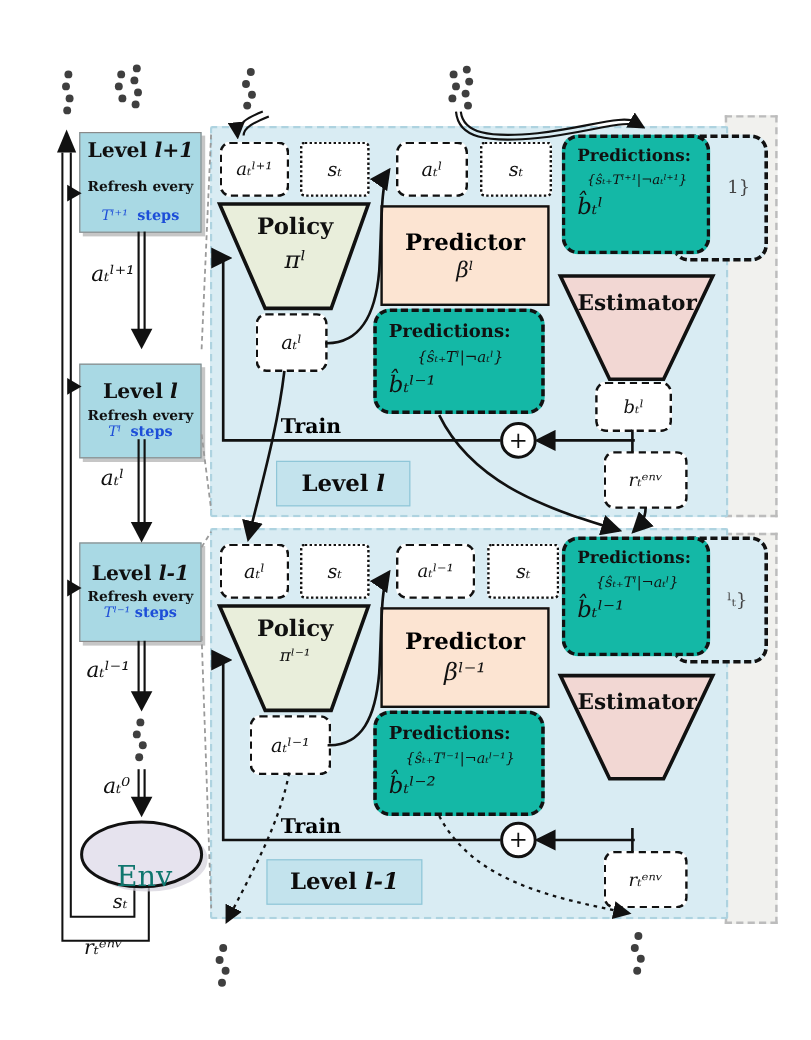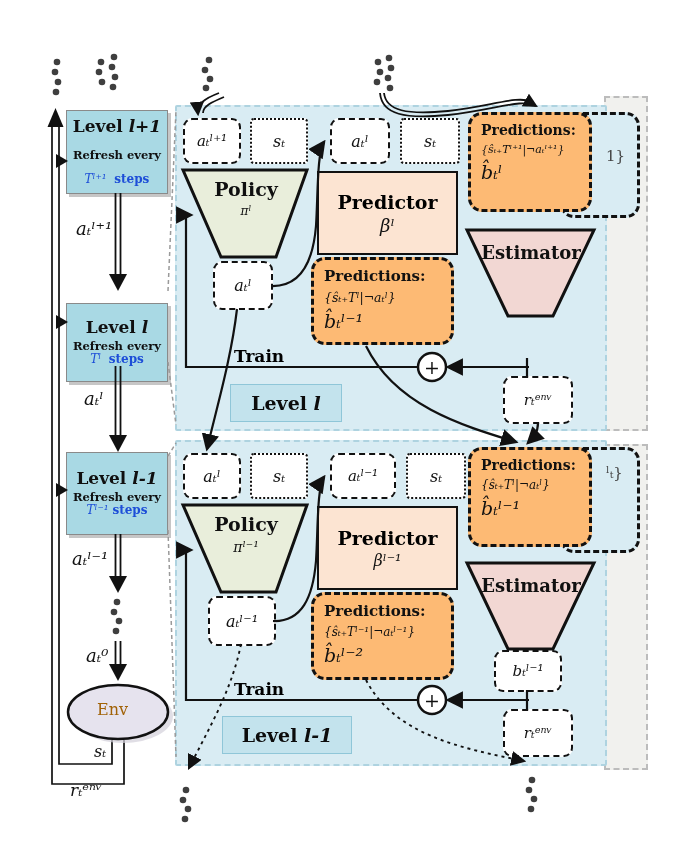--- a/index.html
+++ b/index.html
@@ -17,54 +17,54 @@
   
   .backing{position:absolute;background:#f1f1ee;border:2px dashed #bcbcbc;z-index:0;}
   .panel{position:absolute;background:#d9ecf3;border:2px dashed #aed3e0;border-radius:2px;z-index:1;}
   
   .sbox{position:absolute;background:#ffffff;display:flex;align-items:center;justify-content:center;z-index:3;}
   .dash{border:2.5px dashed #111;border-radius:9px;}
   .dot{border:2.5px dotted #111;border-radius:4px;}
   .dashdot{border:2.5px dashed #111;border-radius:9px;}
   .m15{font-size:15px;} .m16{font-size:16px;}
   
-  .pred{position:absolute;background:#fdba74;border:3px dashed #111;border-radius:14px;z-index:3;
+  .pred{position:absolute;background:#14b8a6;border:3px dashed #111;border-radius:14px;z-index:3;
         padding:7px 8px 4px 10px;box-sizing:border-box;}
   .pred .pt{font-family:"DejaVu Serif",serif;font-weight:bold;font-size:14px;color:#111;}
-  .pred .p1{font-family:"DejaVu Serif",serif;font-style:italic;font-size:11px;color:#111;margin-top:5px;white-space:nowrap;}
+  .pred .p1{font-family:"DejaVu Serif",serif;font-style:italic;font-size:11px;color:#111;margin-top:5px;white-space:nowrap;text-align:center;}
   .pred .p2{font-family:"DejaVu Serif",serif;font-style:italic;font-size:19px;color:#111;margin-top:5px;}
   .peek{position:absolute;background:#d9ecf3;border:3px dashed #111;border-radius:14px;z-index:2;
         color:#444;font-family:"DejaVu Serif",serif;}
   .peek span{position:absolute;font-size:15px;}
   
   .shapelab{position:absolute;z-index:7;text-align:center;color:#101010;}
   .plus{position:absolute;z-index:7;font-family:"DejaVu Serif",serif;font-size:19px;color:#111;
         width:28px;height:28px;display:flex;align-items:center;justify-content:center;}
   .panlab{position:absolute;background:#c3e3ed;border:1.5px solid #8fc6d8;display:flex;align-items:center;
           justify-content:center;z-index:3;font-family:"DejaVu Serif",serif;font-weight:bold;font-size:19px;color:#0c0c0c;}
   .flab{position:absolute;z-index:4;}
   svg{position:absolute;left:0;top:0;z-index:6;pointer-events:none;}
-  .envlab{position:absolute;z-index:7;font-family:"DejaVu Serif",serif;font-size:16px;color:#a16207;}
+  .envlab{position:absolute;z-index:7;font-family:"DejaVu Serif",serif;font-size:24px;color:#0f766e;margin-top:16px;}
 </style>
 </head>
 <body>
 
 <div id="stage">
 
   <div class="backing" style="left:604px;top:96px;width:40px;height:331px;"></div>
   <div class="backing" style="left:604px;top:444px;width:40px;height:322px;"></div>
 
   <div class="panel" style="left:175px;top:105px;width:428px;height:322px;"></div>
   <div class="panel" style="left:175px;top:440px;width:428px;height:322px;"></div>
 
   <div class="peek" style="left:560px;top:112px;width:74px;height:100px;">
     <span style="left:43px;top:32px;">1}</span>
   </div>
   <div class="peek" style="left:560px;top:447px;width:74px;height:100px;">
-    <span style="left:43px;top:14px;">ˡₜ}</span>
+    <span style="left:43px;top:41px;">ˡₜ}</span>
   </div>
 
   <div class="lvl" style="left:66px;top:110px;width:100px;height:82px;gap:10px;">
     <div class="t1"><span>Level</span>&nbsp;<span class="itl">l+1</span></div>
     <div class="t2">Refresh every</div>
     <div class="t3"><span class="itl">Tˡ⁺¹</span>&nbsp;&nbsp;<span class="bold">steps</span></div>
   </div>
 
   <div class="lvl" style="left:66px;top:303px;width:100px;height:77px;">
     <div class="t1"><span>Level</span>&nbsp;<span class="itl">l</span></div>
@@ -93,36 +93,37 @@
   <div class="sbox dot math m16" style="left:400px;top:118px;width:56px;height:42px;">sₜ</div>
 
   <div class="pred" style="left:468px;top:112px;width:124px;height:100px;">
     <div class="pt">Predictions:</div>
     <div class="p1">{ŝₜ₊Tˡ⁺¹|¬aₜˡ⁺¹}</div>
     <div class="p2">b̂ₜˡ</div>
   </div>
 
   <div class="shapelab" style="left:200px;top:178px;width:92px;">
     <div class="serif bold" style="font-size:19px;">Policy</div>
-    <div class="math" style="font-size:12px;margin-top:4px;">πˡ</div>
+    <div class="math" style="font-size:20px;margin-top:4px;">πˡ</div>
   </div>
   <div class="sbox dash math m16" style="left:213px;top:261px;width:56px;height:45px;">aₜˡ</div>
 
   <div class="sbox" style="left:317px;top:171px;width:137px;height:80px;background:#fce4d2;border:2.5px solid #111;flex-direction:column;">
     <div class="serif bold" style="font-size:19px;">Predictor</div>
     <div class="math" style="font-size:18px;margin-top:2px;">βˡ</div>
   </div>
 
   <div class="pred" style="left:311px;top:257px;width:143px;height:88px;">
     <div class="pt" style="font-size:15px;">Predictions:</div>
     <div class="p1" style="font-size:12.5px;">{ŝₜ₊Tˡ|¬aₜˡ}</div>
     <div class="p2">b̂ₜˡ⁻¹</div>
   </div>
 
   <div class="shapelab serif bold" style="left:468px;top:242px;width:126px;font-size:18px;">Estimator</div>
+  <div class="sbox dashdot math m15" style="left:496px;top:318px;width:60px;height:38px;">bₜˡ</div>
   <div class="sbox dash math m15" style="left:503px;top:376px;width:66px;height:44px;">rₜᵉⁿᵛ</div>
 
   <div class="flab serif bold" style="left:234px;top:346px;font-size:17px;z-index:7;">Train</div>
   <div class="plus" style="left:418px;top:353px;">+</div>
   <div class="panlab" style="left:230px;top:384px;width:110px;height:36px;">
     <span>Level</span>&nbsp;<span class="itl">l</span>
   </div>
 
   <div class="sbox dash math m16" style="left:183px;top:453px;width:54px;height:42px;">aₜˡ</div>
   <div class="sbox dot math m16" style="left:250px;top:453px;width:54px;height:42px;">sₜ</div>
@@ -136,31 +137,30 @@
   </div>
 
   <div class="shapelab" style="left:200px;top:513px;width:92px;">
     <div class="serif bold" style="font-size:19px;">Policy</div>
     <div class="math" style="font-size:14px;margin-top:4px;">πˡ⁻¹</div>
   </div>
   <div class="sbox dash math m16" style="left:208px;top:596px;width:64px;height:46px;">aₜˡ⁻¹</div>
 
   <div class="sbox" style="left:317px;top:506px;width:137px;height:80px;background:#fce4d2;border:2.5px solid #111;flex-direction:column;">
     <div class="serif bold" style="font-size:19px;">Predictor</div>
-    <div class="math" style="font-size:16px;margin-top:2px;">βˡ⁻¹</div>
+    <div class="math" style="font-size:20px;margin-top:2px;">βˡ⁻¹</div>
   </div>
 
   <div class="pred" style="left:311px;top:592px;width:143px;height:88px;">
     <div class="pt" style="font-size:15px;">Predictions:</div>
     <div class="p1" style="font-size:12px;">{ŝₜ₊Tˡ⁻¹|¬aₜˡ⁻¹}</div>
     <div class="p2">b̂ₜˡ⁻²</div>
   </div>
 
   <div class="shapelab serif bold" style="left:468px;top:575px;width:126px;font-size:18px;">Estimator</div>
-  <div class="sbox dashdot math m15" style="left:494px;top:650px;width:64px;height:38px;">bₜˡ⁻¹</div>
   <div class="sbox dash math m15" style="left:503px;top:709px;width:66px;height:44px;">rₜᵉⁿᵛ</div>
 
   <div class="flab serif bold" style="left:234px;top:679px;font-size:17px;z-index:7;">Train</div>
   <div class="plus" style="left:418px;top:686px;">+</div>
   <div class="panlab" style="left:222px;top:716px;width:128px;height:36px;">
     <span>Level</span>&nbsp;<span class="itl">l-1</span>
   </div>
 
   <svg width="676" height="867" viewBox="0 0 676 867">
     <defs>

